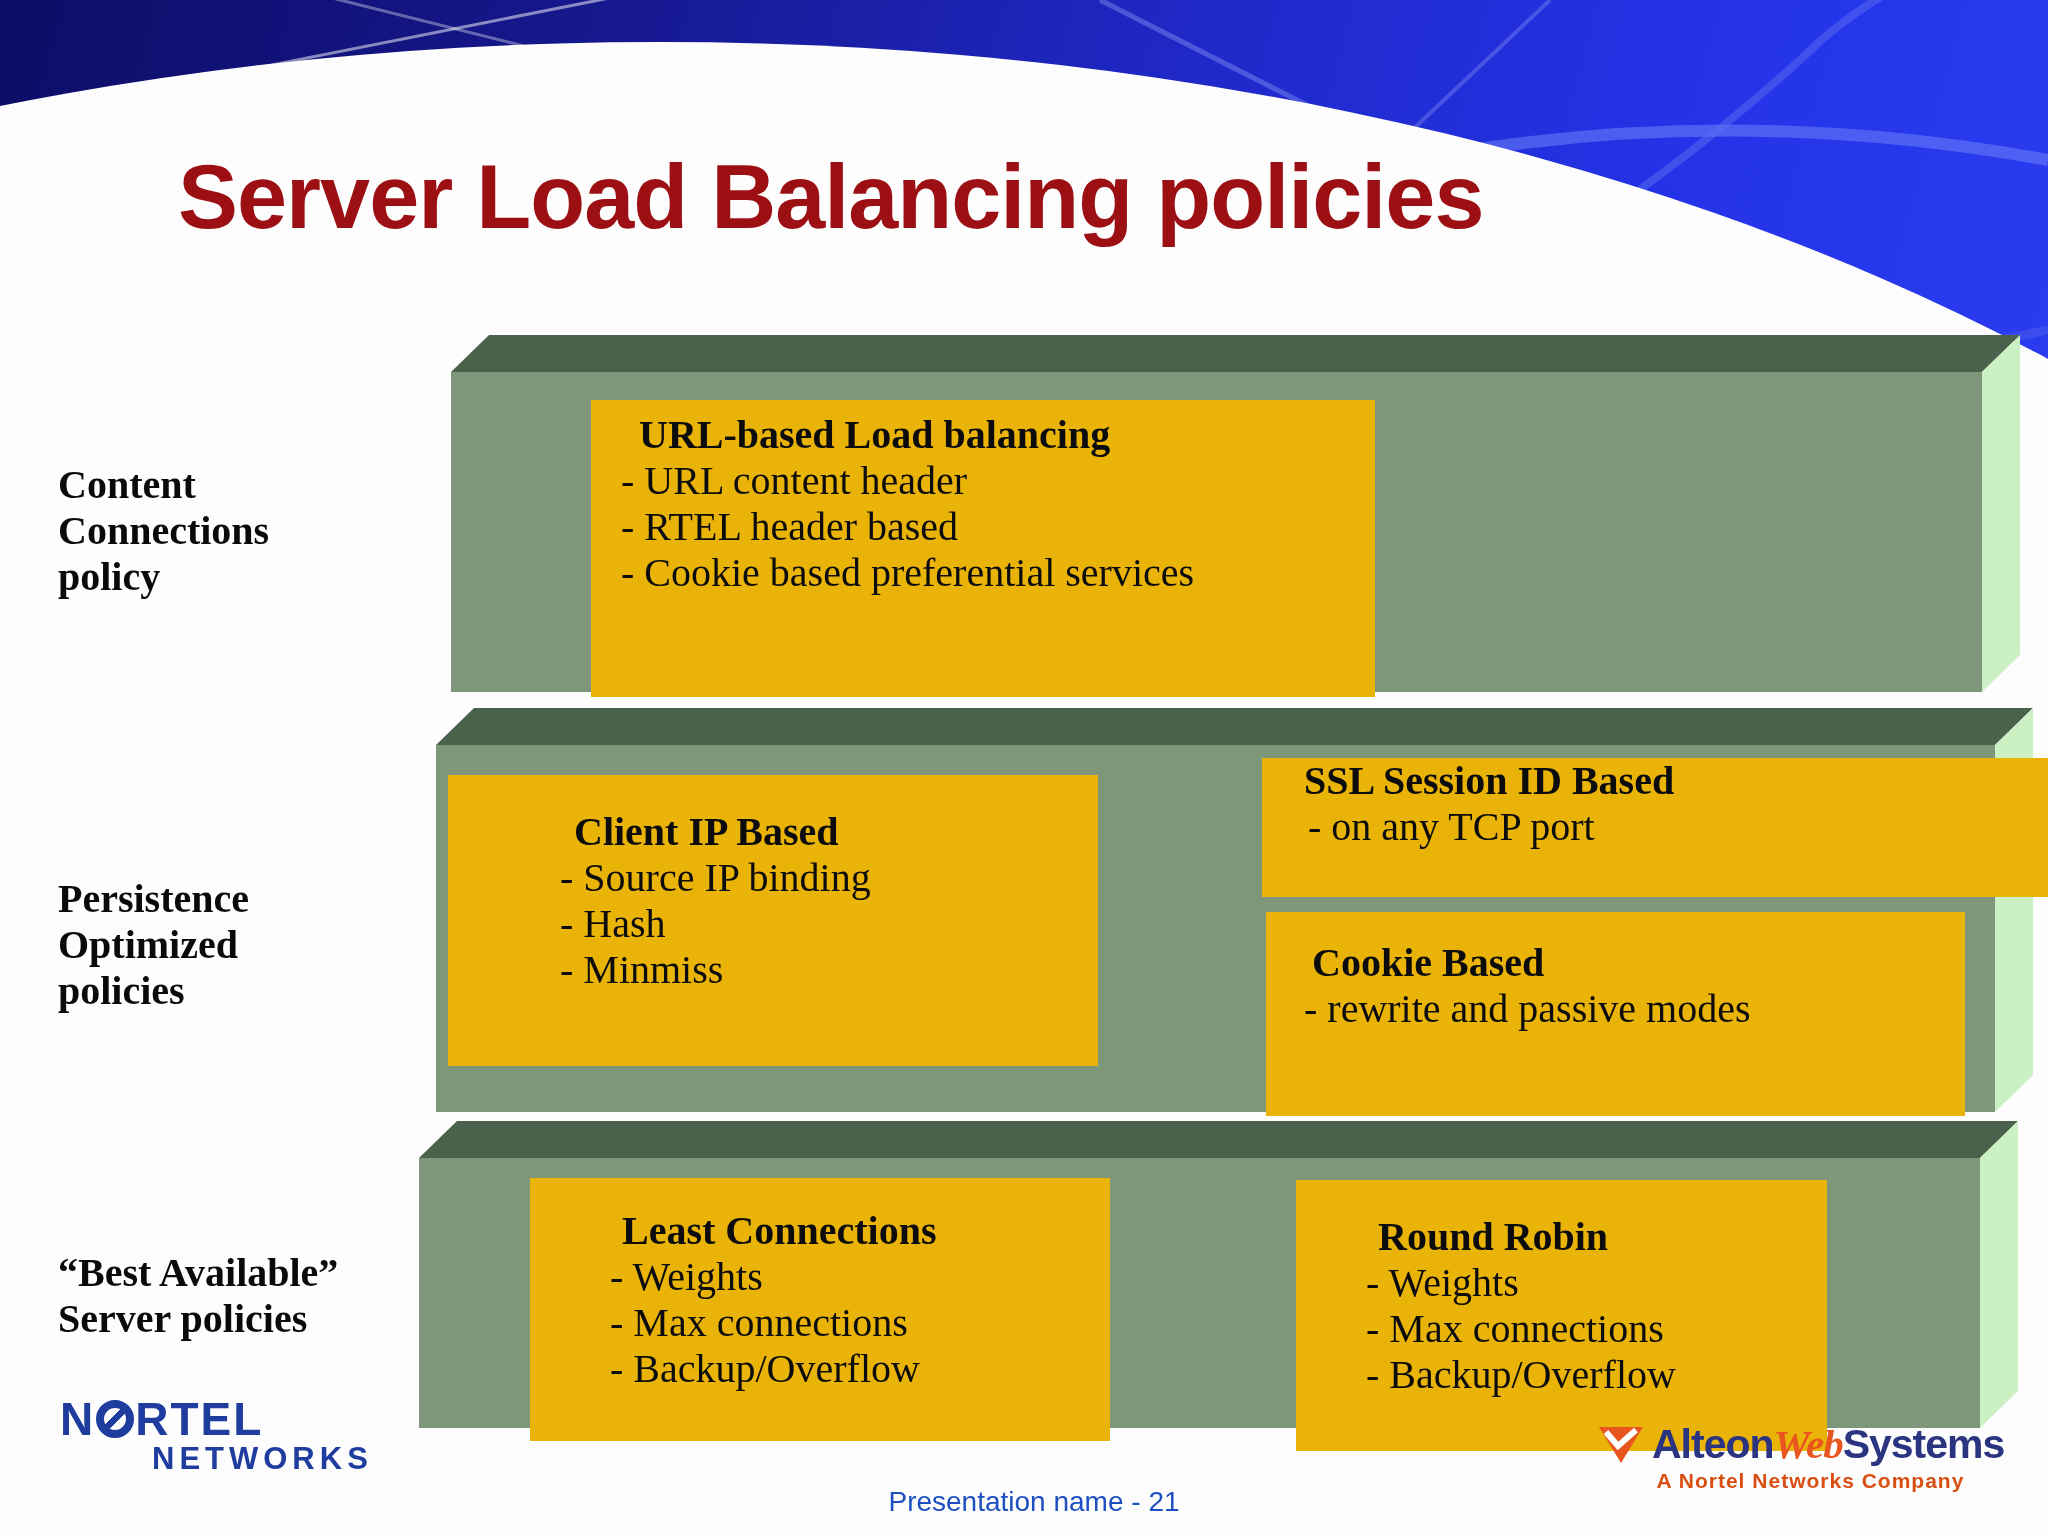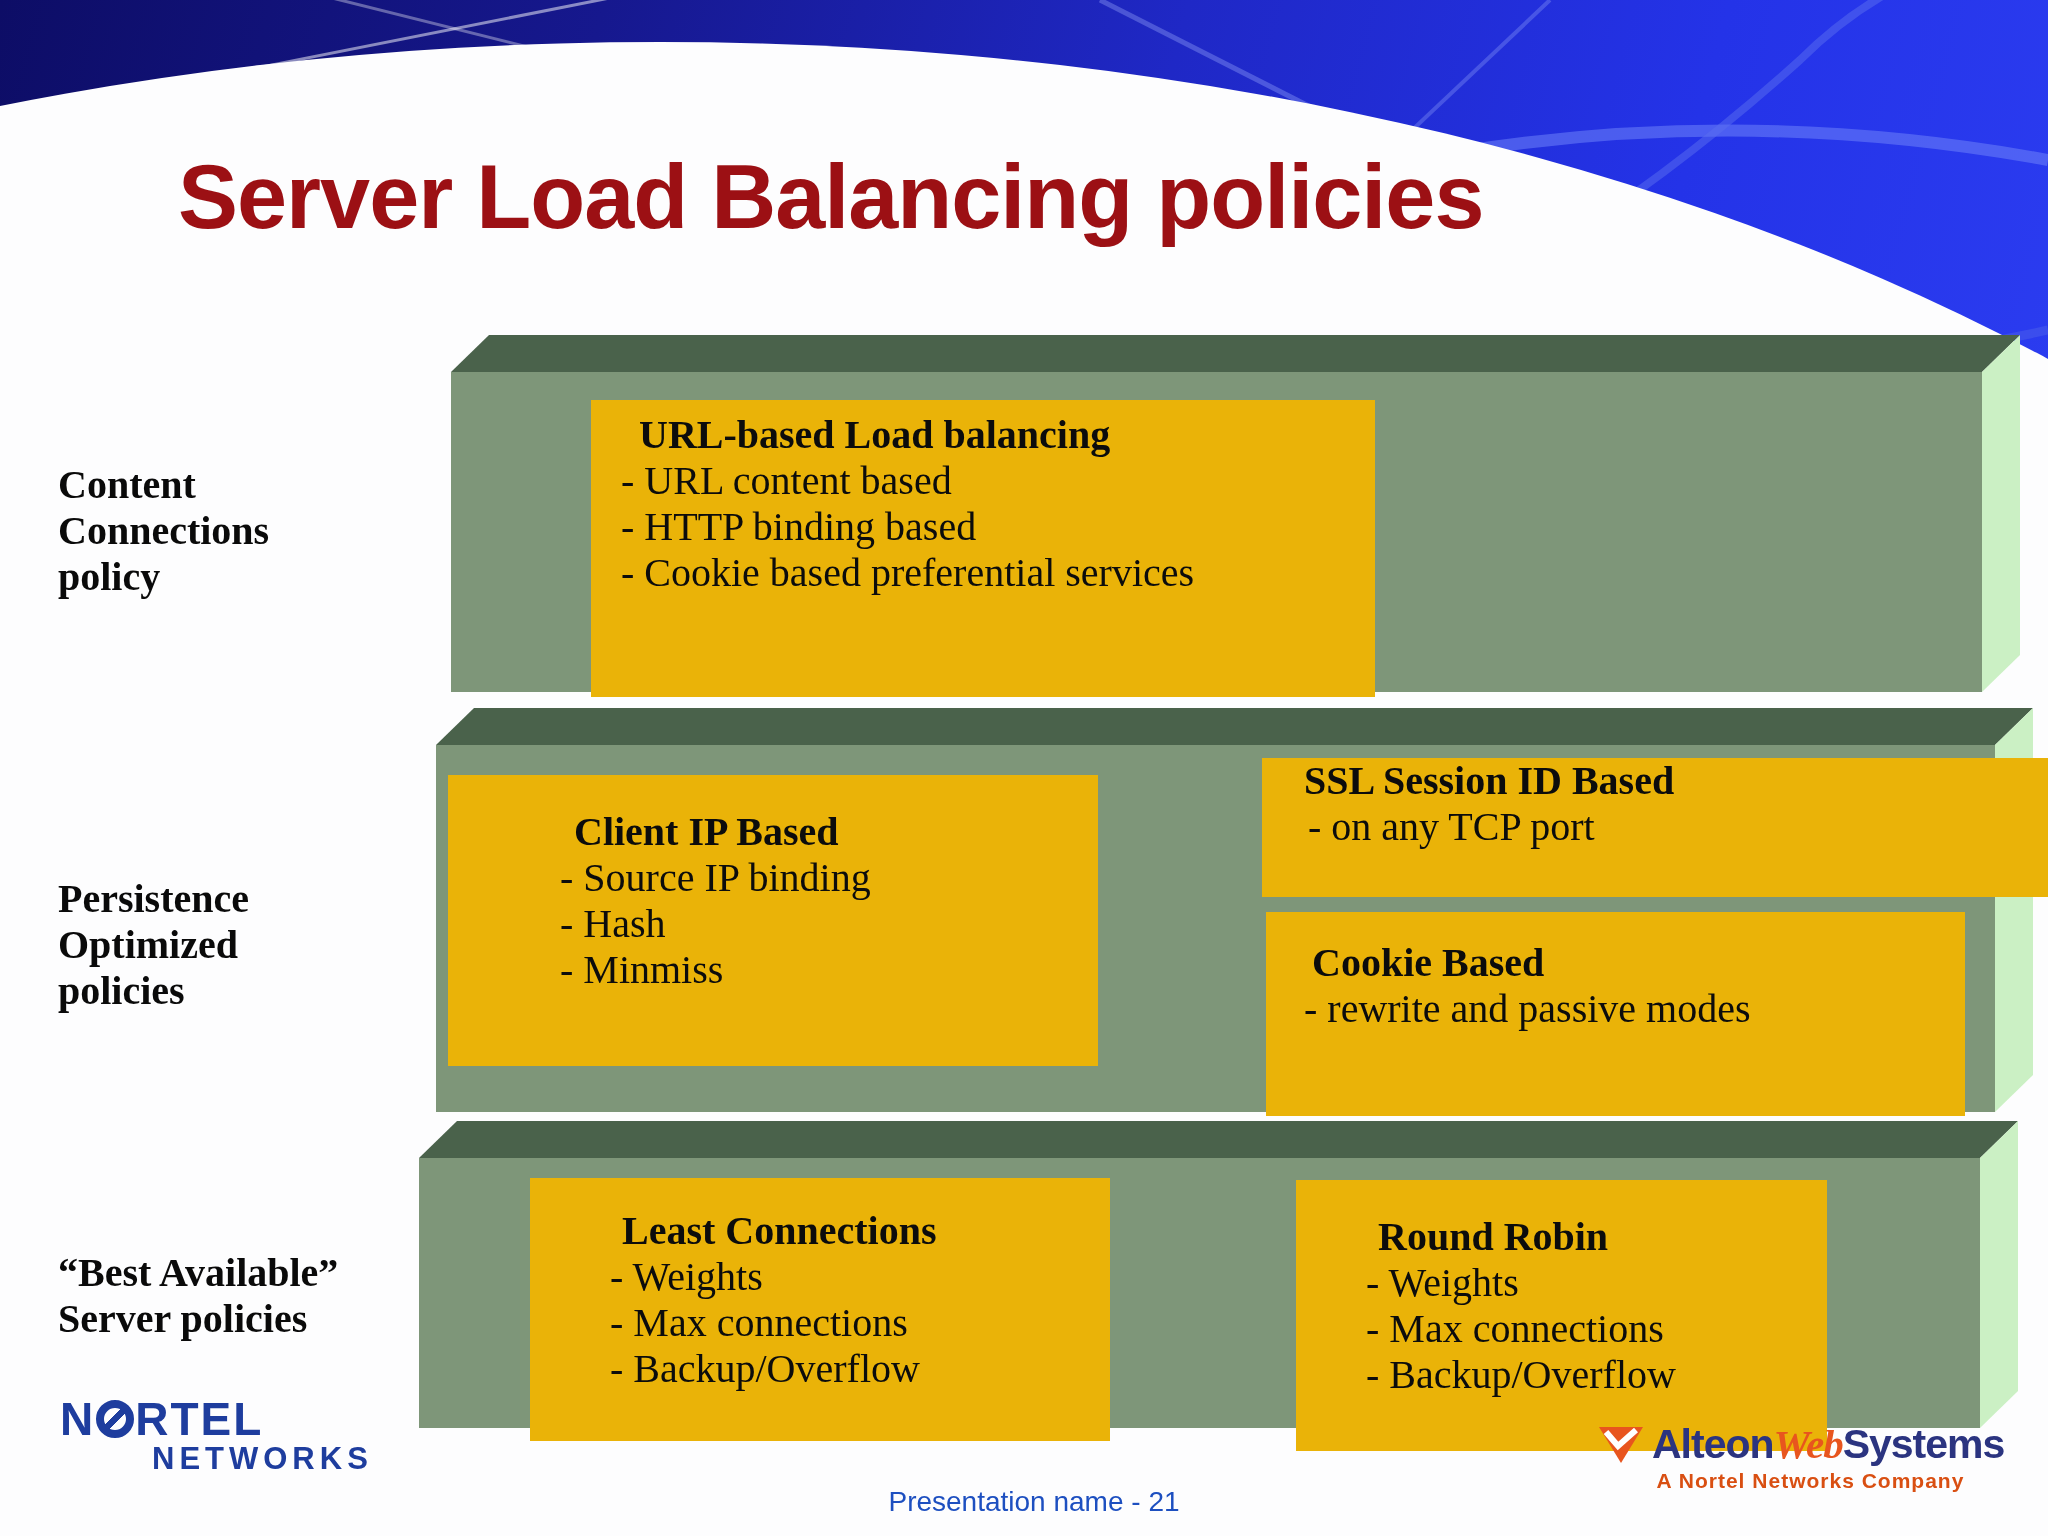--- a/index.html
+++ b/index.html
@@ -147,22 +147,22 @@
   <div class="face topface b2-top"></div>
   <div class="face rightface b2-right"></div>
   <div class="face front b2-front"></div>
 
   <div class="face topface b3-top"></div>
   <div class="face rightface b3-right"></div>
   <div class="face front b3-front"></div>
 
   <div class="card card-url">
     <div class="card-title">URL-based Load balancing</div>
-    <div class="card-item">- URL content based</div>
-    <div class="card-item">- HTTP binding based</div>
+    <div class="card-item">- URL content header</div>
+    <div class="card-item">- RTEL header based</div>
     <div class="card-item">- Cookie based preferential services</div>
   </div>
 
   <div class="card card-clientip">
     <div class="card-title">Client IP Based</div>
     <div class="card-item">- Source IP binding</div>
     <div class="card-item">- Hash</div>
     <div class="card-item">- Minmiss</div>
   </div>
 

